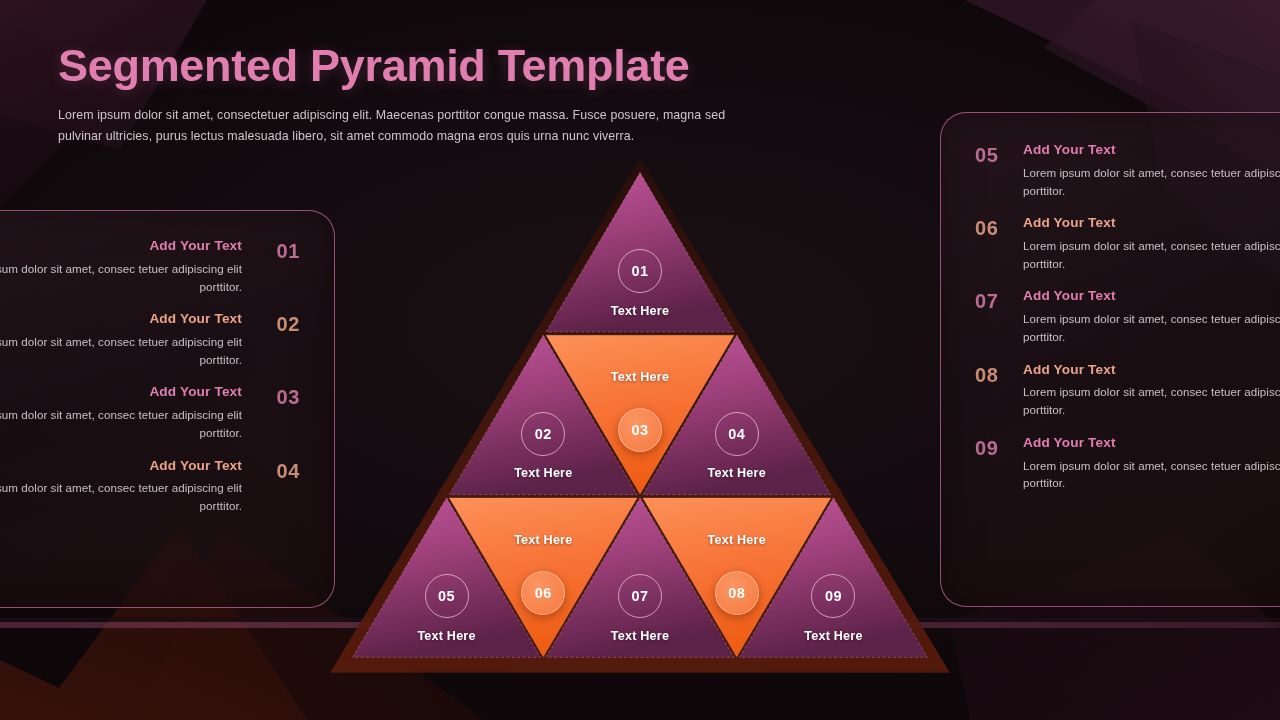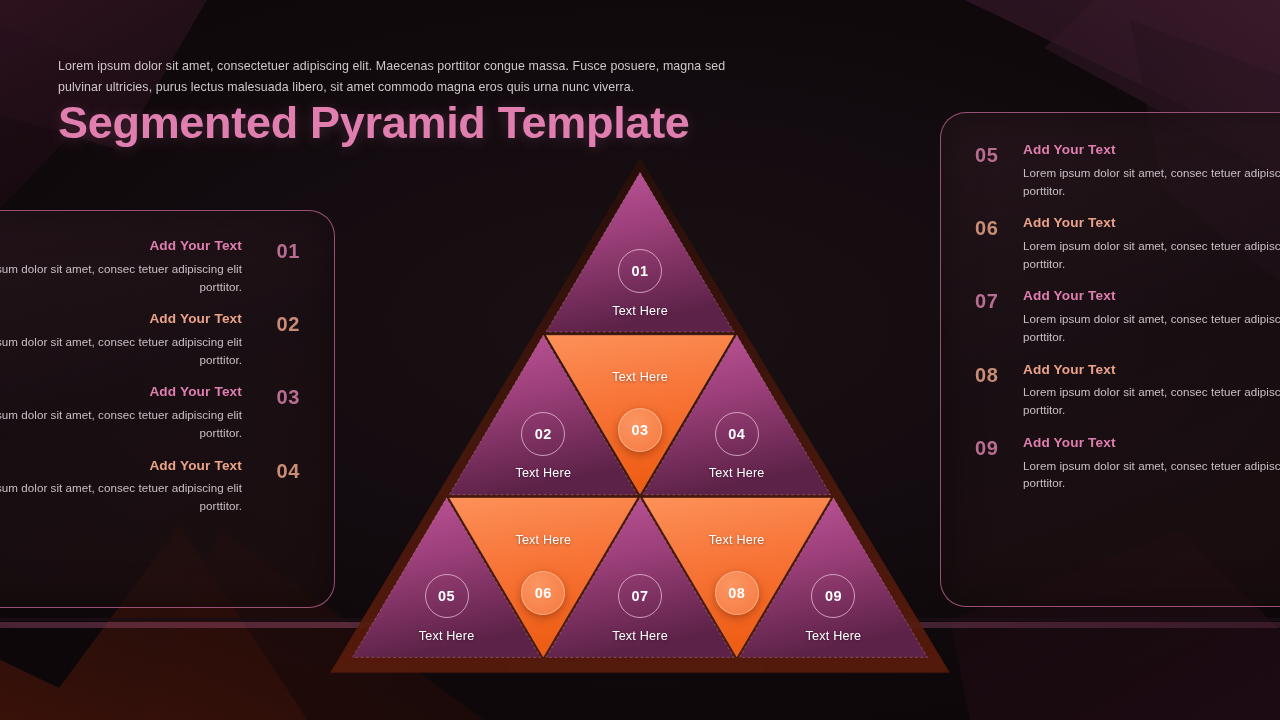--- a/index.html
+++ b/index.html
@@ -133,21 +133,21 @@
   
   #pyramid{ position:absolute; left:330px; top:158px; width:620px; height:515px; z-index:4; }
   #glow{
     position:absolute; left:0; top:0; width:620px; height:515px;
     background:linear-gradient(180deg,#2a0f0a 0%,#49180c 55%,#5a1d0d 100%);
     clip-path:polygon(50% 0%,100% 100%,0% 100%);
     filter:blur(1px); opacity:.92;
   }
   #tri-svg{ position:absolute; left:0; top:0; }
   .tlabel{
-    position:absolute; color:#ffffff; font-weight:400;
+    position:absolute; color:#ffffff; font-weight:700;
     font-size:12.6px; letter-spacing:.2px; white-space:nowrap;
     transform:translate(-50%,-50%);
     text-shadow:0 1px 3px rgba(0,0,0,.4);
     pointer-events:none;
   }
   .badge{
     position:absolute; width:44px; height:44px; border-radius:50%;
     transform:translate(-50%,-50%);
     display:flex; align-items:center; justify-content:center;
     color:#fff; font-size:14.5px; font-weight:700; letter-spacing:.5px;
@@ -170,22 +170,22 @@
   <div class="facet f-tr2"></div>
   <div class="facet f-tr3"></div>
   <div class="facet f-bl"></div>
   <div class="facet f-bl2"></div>
   <div class="facet f-br"></div>
   <div class="stripe-bot2"></div>
   <div class="stripe-bot"></div>
 </div>
 
 <div id="header">
+  <div id="title">Segmented Pyramid Template</div>
   <div id="subtitle">Lorem ipsum dolor sit amet, consectetuer adipiscing elit. Maecenas porttitor congue massa. Fusce posuere, magna sed pulvinar ultricies, purus lectus malesuada libero, sit amet commodo magna eros quis urna nunc viverra.</div>
-  <div id="title">Segmented Pyramid Template</div>
 </div>
 
 <div id="panel-left" class="panel">
     <div class="item pink">
       <div class="num">01</div>
       <div class="itxt">
         <div class="ihead">Add Your Text</div>
         <div class="ibody">Lorem ipsum dolor sit amet, consec tetuer adipiscing elit porttitor.</div>
       </div>
     </div>

